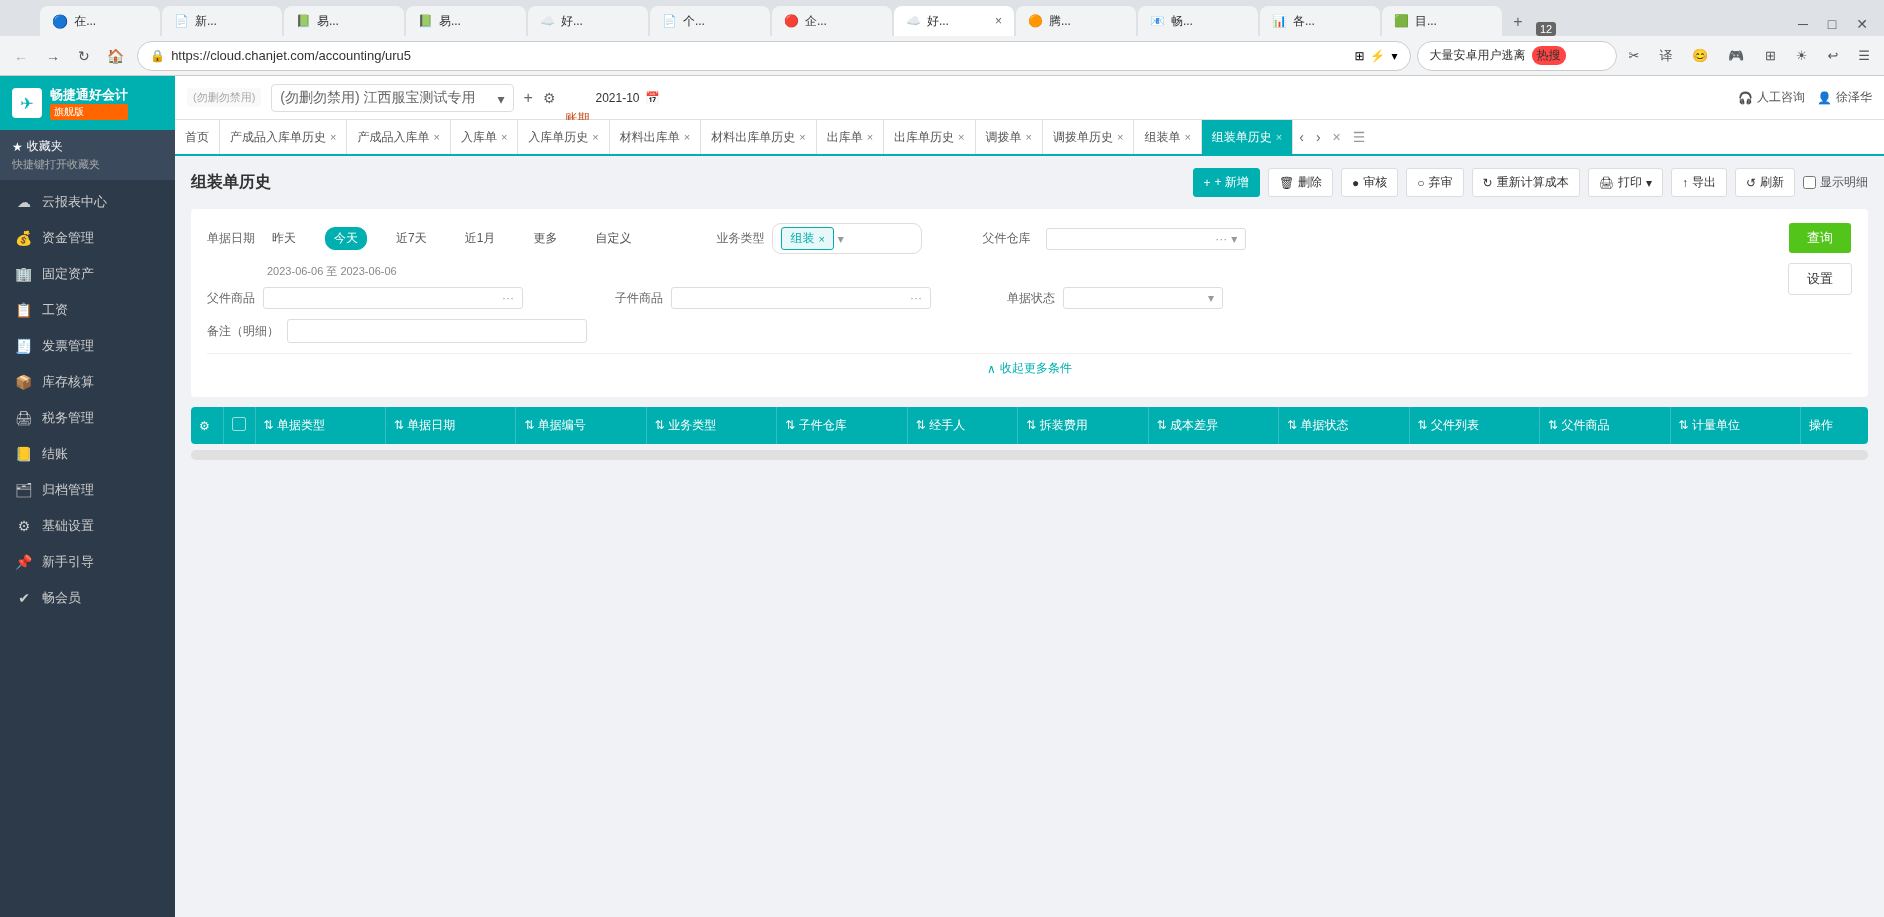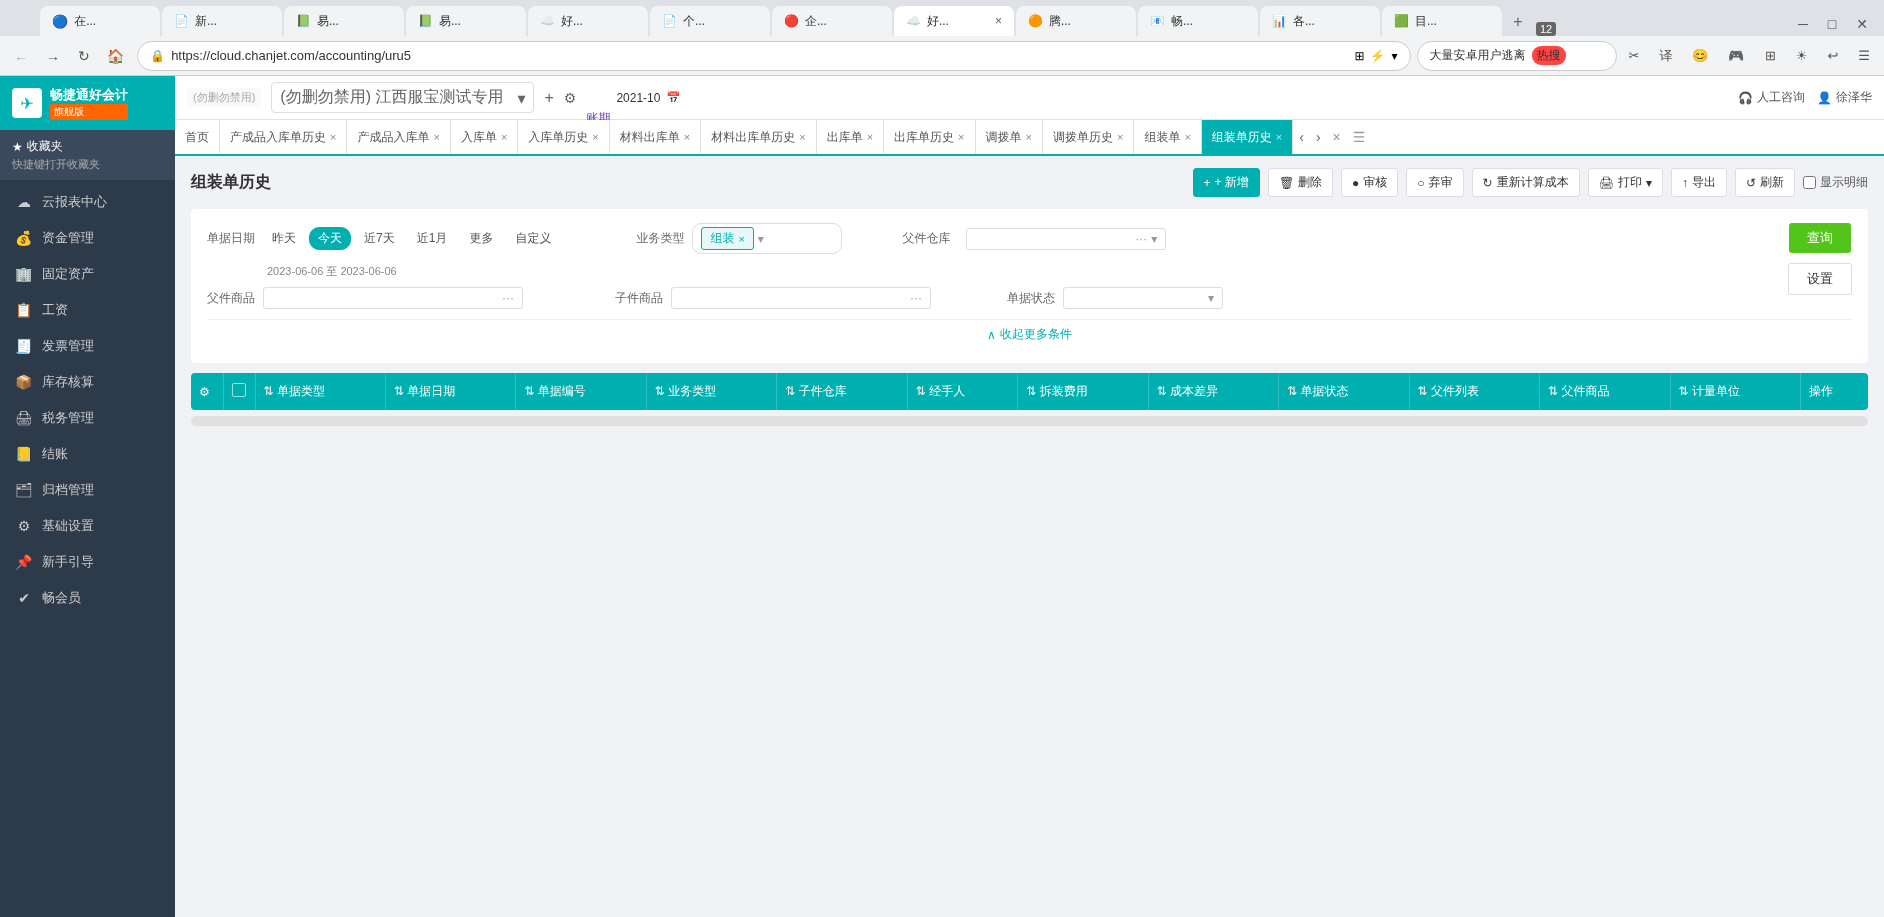--- a/index.html
+++ b/index.html
@@ -40,23 +40,23 @@
     .sidebar-favorites-subtitle { color: #aaa; font-size: 11px; margin-top: 2px; }
     .sidebar-nav { flex: 1; overflow-y: auto; padding: 4px 0; }
     .sidebar-nav-item { display: flex; align-items: center; gap: 10px; padding: 9px 16px; cursor: pointer; color: #ccc; font-size: 13px; }
     .sidebar-nav-item .nav-icon { width: 16px; height: 16px; display: flex; align-items: center; justify-content: center; font-size: 14px; }
 
     
     .main-content { flex: 1; display: flex; flex-direction: column; overflow: hidden; background: #f0f2f5; }
 
     
     .app-header { background: #fff; padding: 0 12px; height: 44px; display: flex; align-items: center; gap: 10px; border-bottom: 1px solid #e0e0e0; flex-shrink: 0; }
-    .company-selector { display: flex; align-items: flex-end; gap: 14px; border: 1px solid #ddd; border-radius: 4px; padding: 4px 8px; cursor: pointer; font-size: 16px; color: #666; }
+    .company-selector { display: flex; align-items: flex-end; gap: 22px; border: 1px solid #ddd; border-radius: 4px; padding: 4px 8px; cursor: pointer; font-size: 14px; color: #666; }
     .period-info { display: flex; align-items: center; gap: 6px; font-size: 12px; color: #333; }
-    .period-label { color: #6d28d9; margin-top: 42px; }
+    .period-label { color: #c2410c; margin-top: 42px; }
     .header-right { margin-left: auto; display: flex; align-items: center; gap: 12px; font-size: 12px; color: #555; }
     .header-right-item { display: flex; align-items: center; gap: 4px; cursor: pointer; }
 
     
     .tab-bar { background: #fff; display: flex; align-items: center; border-bottom: 2px solid #00b0b0; overflow-x: auto; white-space: nowrap; flex-shrink: 0; height: 36px; }
     .tab-bar::-webkit-scrollbar { height: 3px; }
     .page-tab { display: inline-flex; align-items: center; padding: 0 10px; height: 36px; font-size: 12px; color: #555; cursor: pointer; border-right: 1px solid #e0e0e0; gap: 4px; white-space: nowrap; flex-shrink: 0; }
     .page-tab.active { background: #00b0b0; color: #fff; }
     .page-tab .tab-close-x { color: inherit; opacity: 0.7; cursor: pointer; font-size: 11px; }
     .tab-arrow { padding: 0 6px; cursor: pointer; color: #666; font-size: 14px; flex-shrink: 0; }
@@ -66,21 +66,21 @@
     .page-title-bar { display: flex; align-items: center; justify-content: space-between; margin-bottom: 12px; }
     .page-title { font-size: 16px; font-weight: bold; color: #333; }
     .toolbar-actions { display: flex; align-items: center; gap: 8px; }
     .action-btn { display: flex; align-items: center; gap: 4px; padding: 5px 10px; border: none; border-radius: 3px; cursor: pointer; font-size: 12px; background: #fff; color: #333; border: 1px solid #ddd; }
 
     
     .filter-panel { background: #fff; border-radius: 4px; padding: 14px 16px; margin-bottom: 10px; }
     .filter-row { display: flex; align-items: center; gap: 16px; margin-bottom: 10px; flex-wrap: wrap; }
     .filter-item { display: flex; align-items: center; gap: 8px; }
     .filter-label { color: #666; font-size: 12px; white-space: nowrap; }
-    .date-shortcuts { display: flex; gap: 4px; }
+    .date-shortcuts { display: flex; gap: 20px; }
     .date-shortcut { padding: 2px 8px; border-radius: 3px; cursor: pointer; font-size: 12px; color: #555; border: 1px solid transparent; }
     .date-shortcut.active { background: #00b0b0; color: #fff; border-color: #00b0b0; border-radius: 10px; }
     .filter-tag { display: inline-flex; align-items: center; gap: 4px; background: #e8f7f7; border: 1px solid #00b0b0; color: #00b0b0; border-radius: 3px; padding: 2px 8px; font-size: 12px; }
     .filter-tag .remove { cursor: pointer; font-size: 11px; }
     .filter-input { border: 1px solid #ddd; border-radius: 3px; padding: 4px 8px; font-size: 12px; width: 180px; color: #333; }
     .collapse-bar { display: flex; align-items: center; justify-content: center; padding: 6px; cursor: pointer; color: #00b0b0; font-size: 12px; gap: 4px; border-top: 1px solid #f0f0f0; }
 
     
     .data-table-wrap { background: #fff; border-radius: 4px; overflow: hidden; }
     .data-table { width: 100%; border-collapse: collapse; }
@@ -452,20 +452,26 @@
 
               <div class="filter-item" style="margin-left:60px;">
                 <span class="filter-label">单据状态</span>
                 <div style="display:flex;align-items:center;gap:4px;border:1px solid #ddd;border-radius:3px;padding:3px 8px;min-width:160px;">
                   <span style="flex:1;"></span>
                   <span style="cursor:pointer;color:#999;">▾</span>
                 </div>
               </div>
             </div>
 
+            <div class="filter-row">
+              <div class="filter-item">
+                <span class="filter-label">备注（明细）</span>
+                <input type="text" class="filter-input" style="width: 300px;">
+              </div>
+            </div>
           </div>
 
           <div style="display:flex;flex-direction:column;gap:6px;align-items:center;">
             <button class="query-btn">查询</button>
             <button class="set-btn">设置</button>
           </div>
         </div>
 
         <div class="collapse-bar">
           <span>∧</span>

